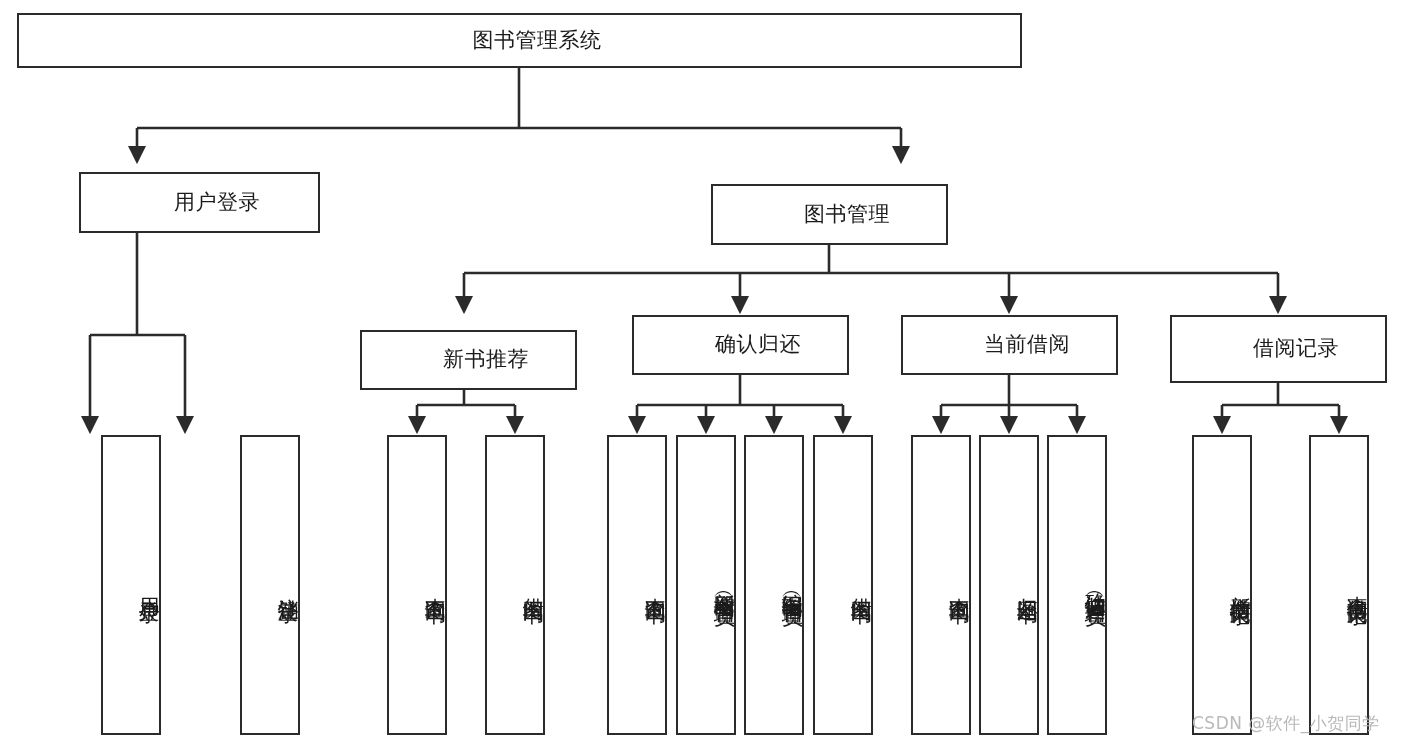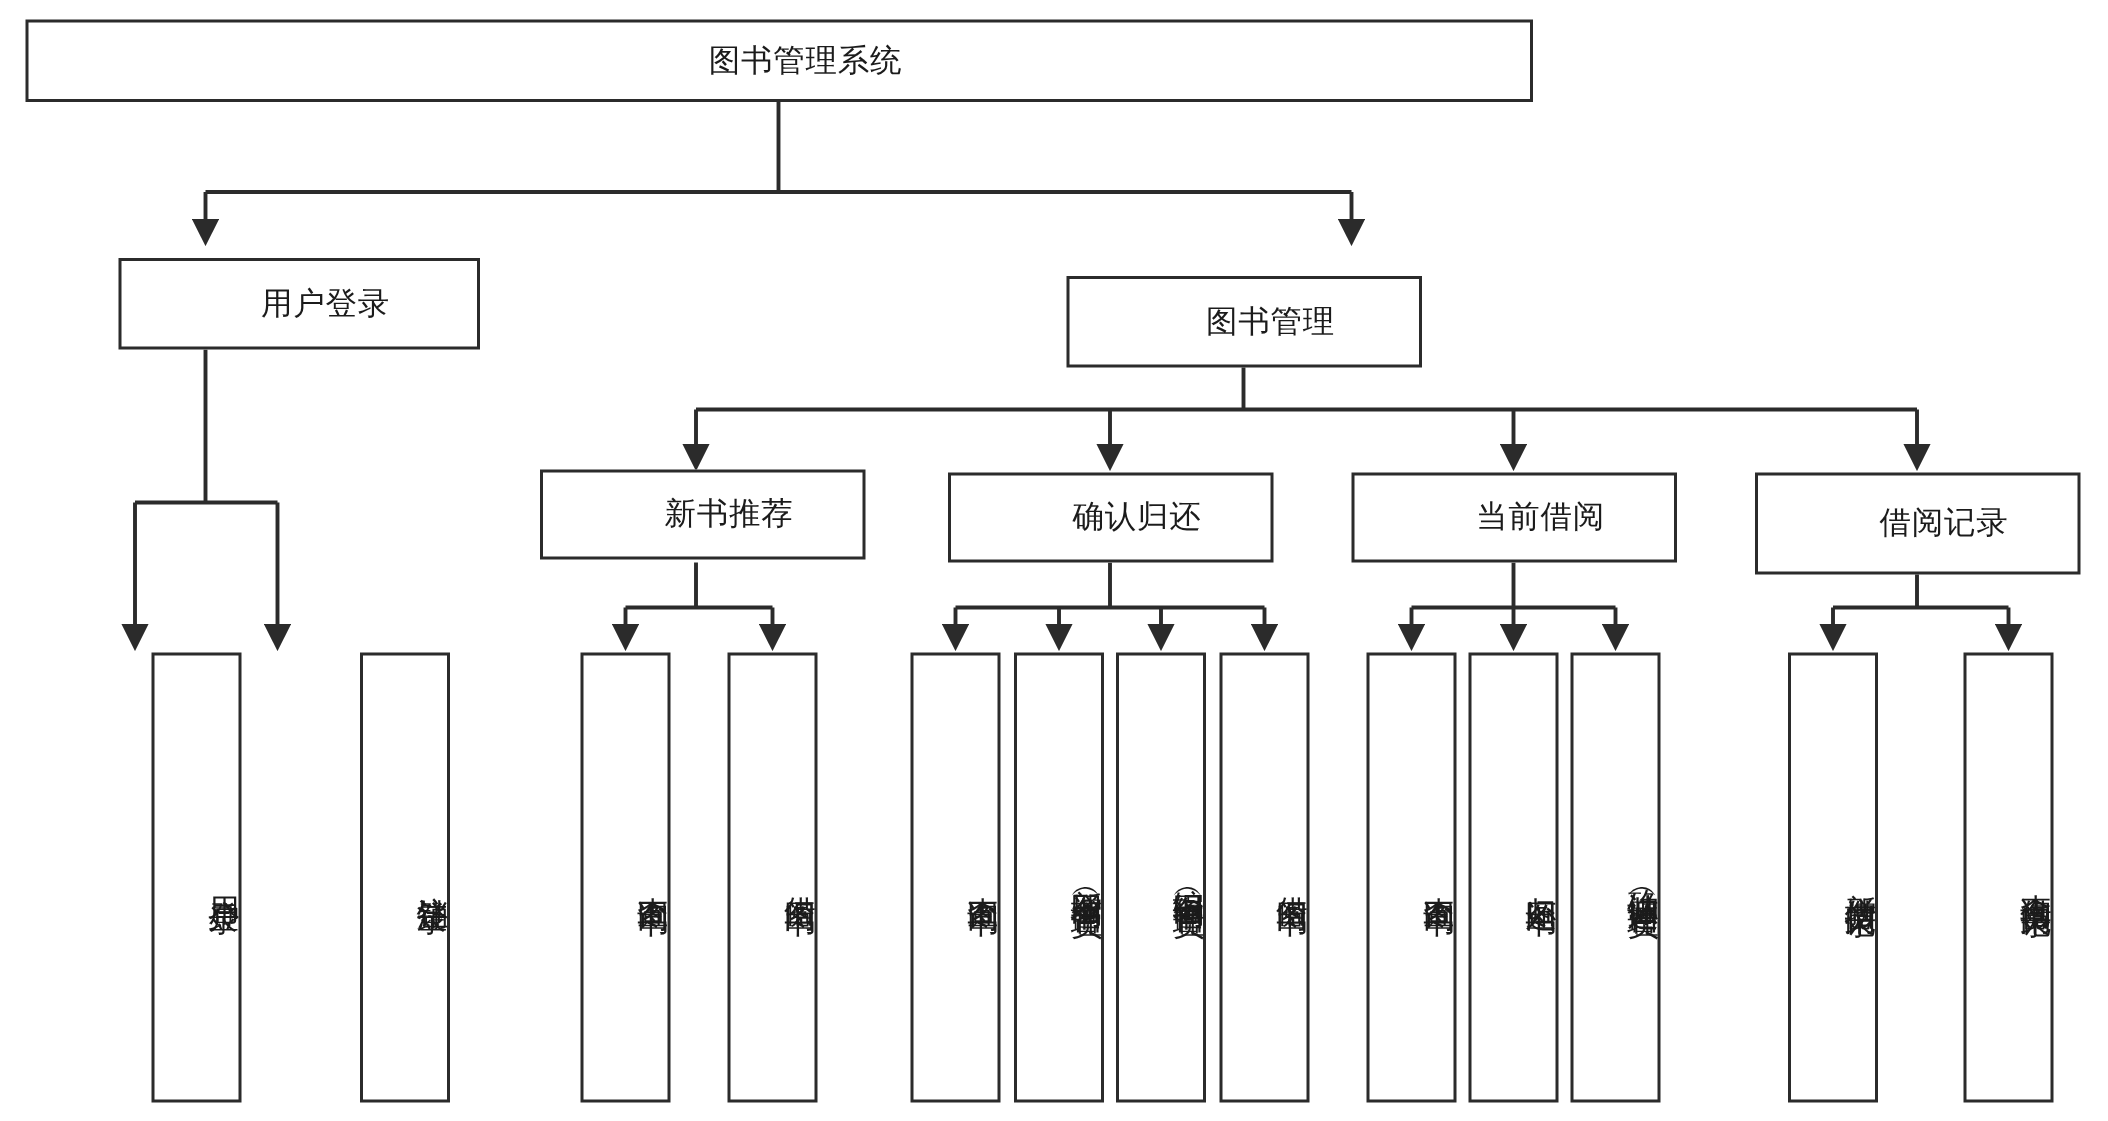--- a/index.html
+++ b/index.html
@@ -128,21 +128,21 @@
   </div>
 
   <div class="node node-h" style="left:79px; top:172px; width:241px; height:61px;">
     <span>用户登录</span>
   </div>
 
   <div class="node node-h" style="left:711px; top:172px; width:237px; height:61px;margin-top:12px;">
     <span>图书管理</span>
   </div>
 
-  <div class="node node-h" style="left:360px; top:313px; width:217px; height:60px;">
+  <div class="node node-h" style="left:360px; top:330px; width:217px; height:60px;">
     <span>新书推荐</span>
   </div>
 
   <div class="node node-h" style="left:632px; top:315px; width:217px; height:60px;">
     <span>确认归还</span>
   </div>
 
   <div class="node node-h" style="left:901px; top:315px; width:217px; height:60px;">
     <span>当前借阅</span>
   </div>
@@ -196,14 +196,15 @@
   </div>
 
   <div class="node node-v" style="left:1192px; top:435px; width:60px; height:300px;">
     <span class="vtext">新增借阅记录</span>
   </div>
 
   <div class="node node-v" style="left:1309px; top:435px; width:60px; height:300px;">
     <span class="vtext">查询借阅记录</span>
   </div>
 
+  <div class="watermark" style="left:1192px; top:712px;">CSDN @软件_小贺同学</div>
 
 </div>
 
 </body></html>

